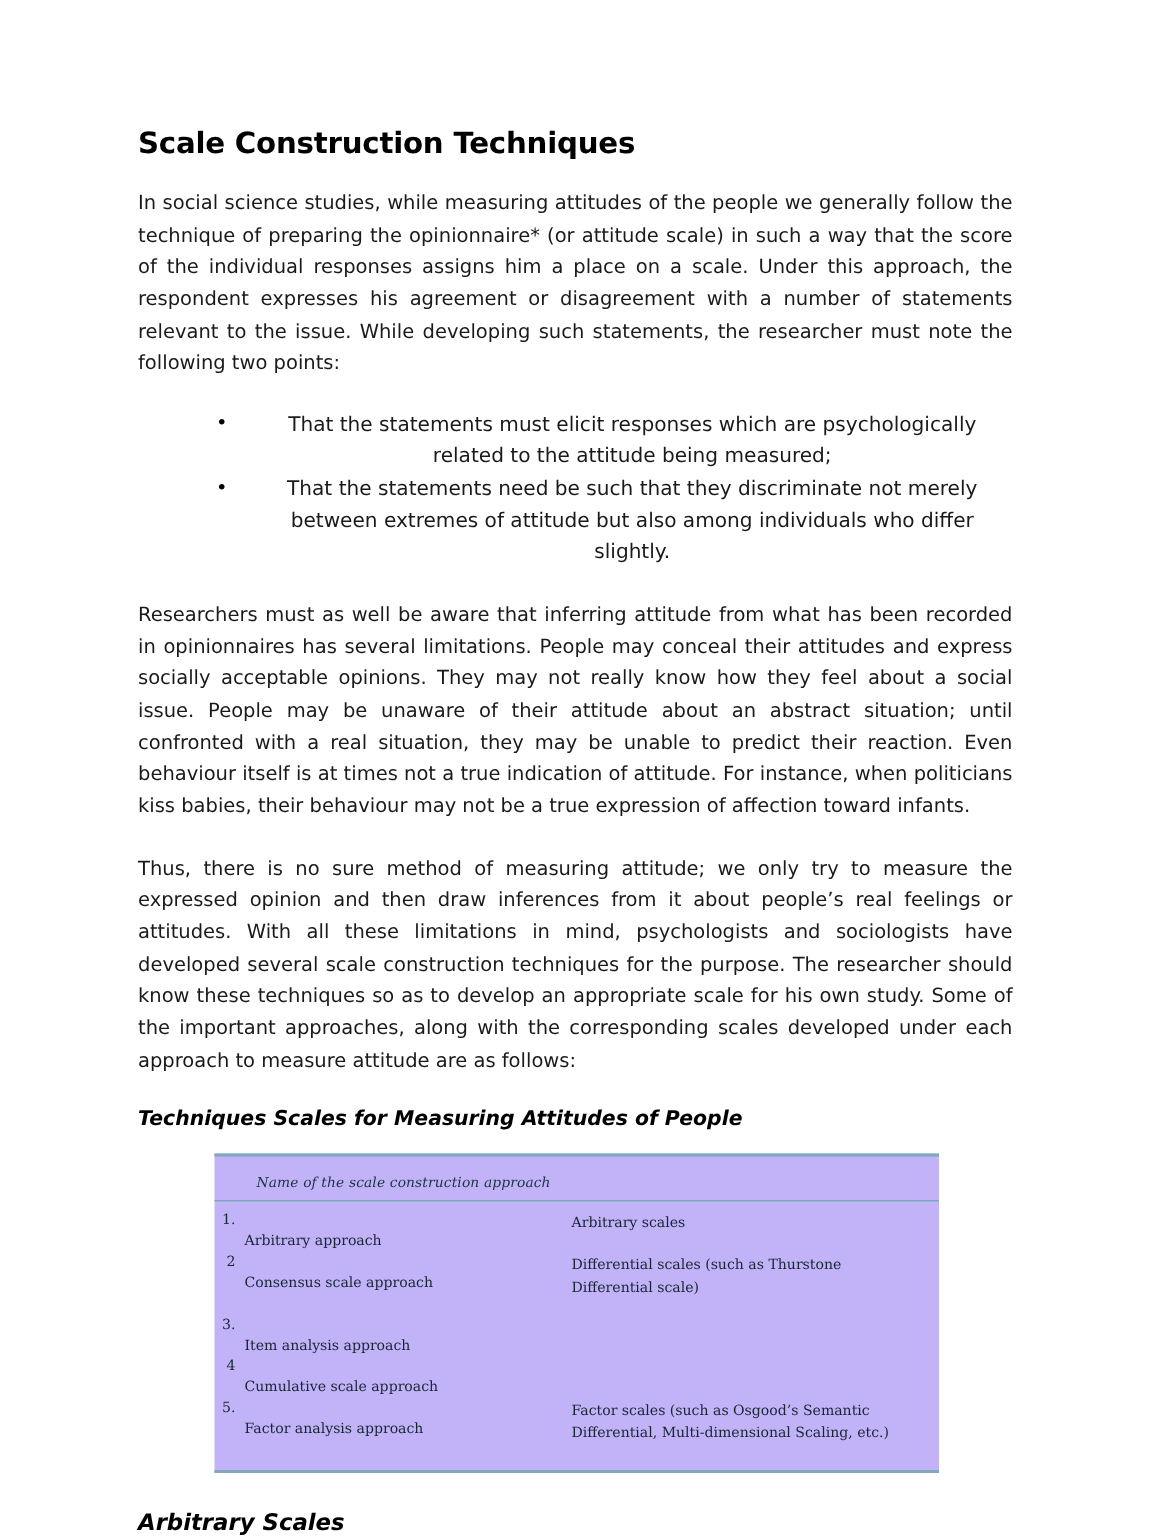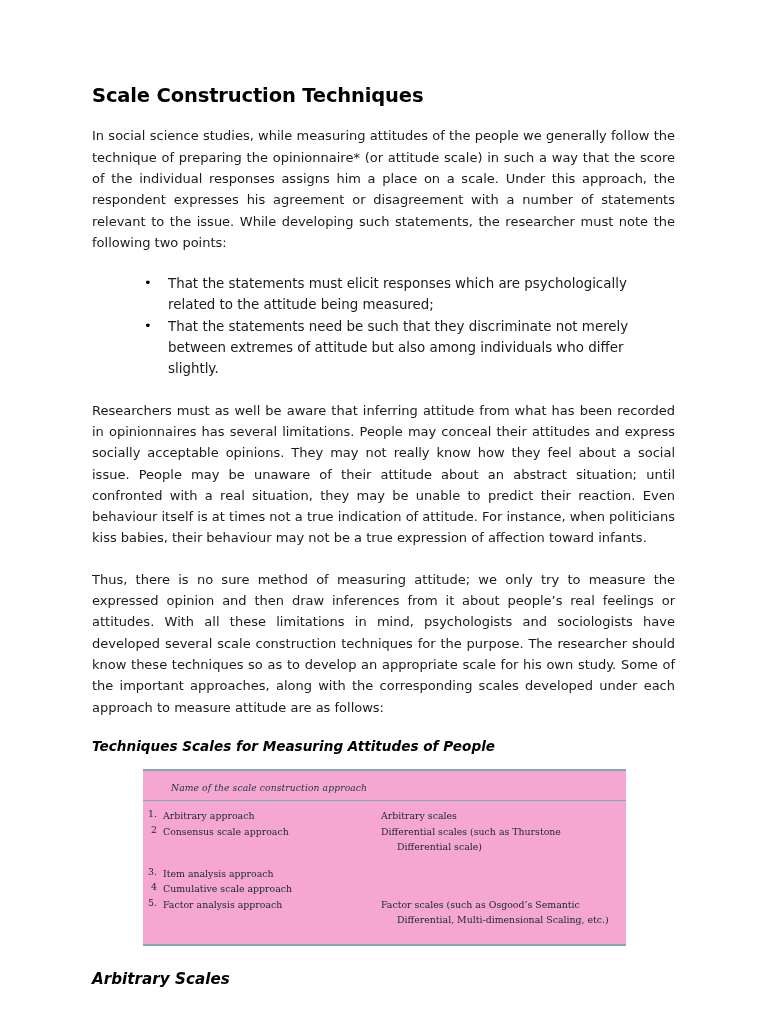--- a/index.html
+++ b/index.html
@@ -57,21 +57,21 @@
     list-style: none;
   }
   ul.bullets li {
     font-family: "DejaVu Sans", sans-serif;
     font-size: 13.4px;
     line-height: 21.3px;
     color: #1a1a1a;
     position: relative;
     padding-left: 26px;
     margin: 0;
-    text-align: left;
+    text-align: center;
   }
   ul.bullets li::before {
     content: "\2022";
     position: absolute;
     left: 2px;
     top: -1px;
     font-size: 13px;
     color: #000;
   }
 
@@ -89,21 +89,21 @@
     font-size: 15.2px;
   }
 
   
   .figure-wrap {
     margin: 14px 0 0 0;
     padding-left: 51px;
   }
   .scan-table {
     width: 483px;
-    background: #f9a8d4;
+    background: #c4b5fd;
     border-top: 2px solid #7fa9bf;
     border-bottom: 2px solid #7fa9bf;
     padding: 0;
     position: relative;
     filter: contrast(0.97) brightness(1.0);
   }
   .scan-table .hdr {
     display: flex;
     border-bottom: 1.5px solid #7fa9bf;
     padding: 5px 0 5px 0;
@@ -141,31 +141,31 @@
     font-family: "DejaVu Serif", serif;
     font-size: 9.4px;
     color: #13222e;
   }
   .scan-table .row .c1 {
     width: 218px;
     font-family: "DejaVu Serif", serif;
     font-size: 9.4px;
     color: #13222e;
     line-height: 15.4px;
+    margin-top: 12px;
   }
   .scan-table .row .c2 {
     flex: 1;
     font-family: "DejaVu Serif", serif;
     font-size: 9.4px;
     color: #13222e;
     line-height: 15.4px;
   }
   .scan-table .row .c2 .l2 {
     display: block;
-    margin-left: 16px;
   }
   .scan-table .tail {
     height: 9px;
   }
 </style>
 </head>
 <body>
 
 <div class="page">
   <div class="content">

